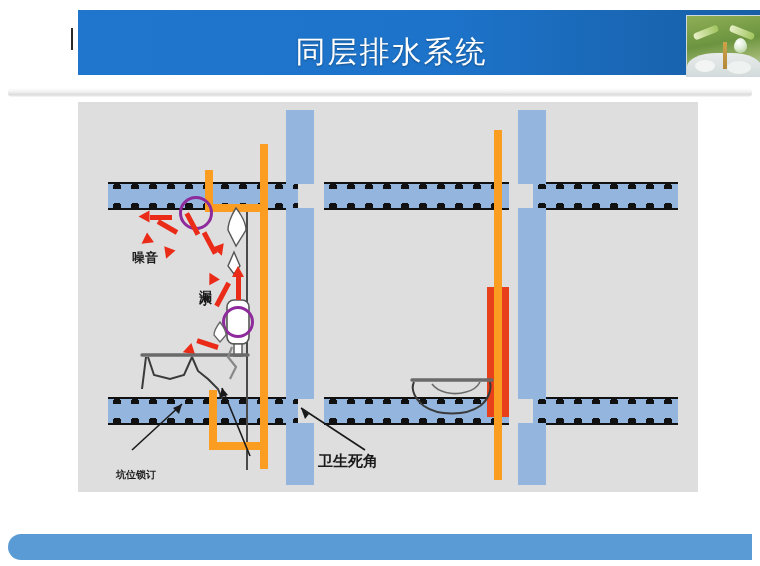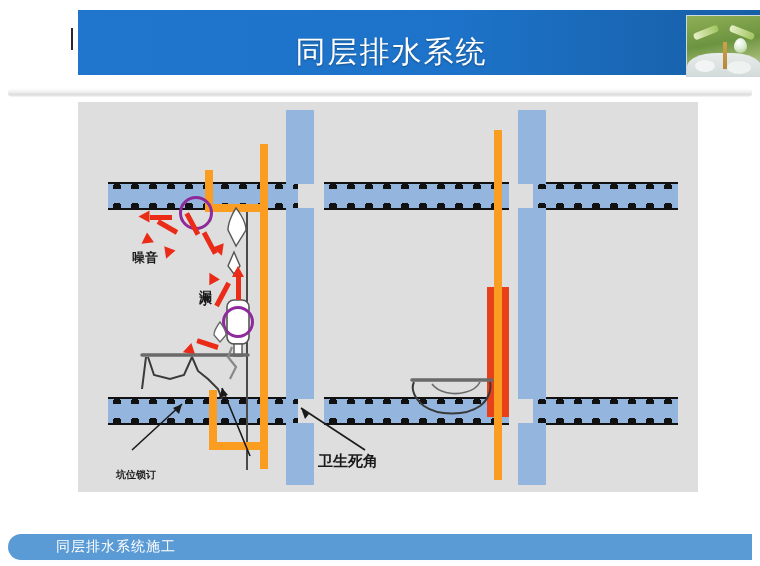--- a/index.html
+++ b/index.html
@@ -321,15 +321,14 @@
         <line x1="4" y1="6" x2="84" y2="6" stroke="#6a6a6a" stroke-width="3.5" stroke-linecap="round"></line>
         <path d="M6 8 C2 16, 8 26, 16 32 C30 42, 58 42, 72 32 C80 26, 84 16, 82 8" fill="none" stroke="#3a3a3a" stroke-width="2"></path>
         <path d="M24 10 C30 18, 44 22, 58 18 C66 16, 70 12, 72 8" fill="none" stroke="#6a6a6a" stroke-width="1.6"></path>
       </svg>
 
     </div>
   </div>
 
 
   <div class="footer-bar"></div>
-  <div class="footer-text">同层排水系统施工</div>
 
 </div>
 
 </body></html>

